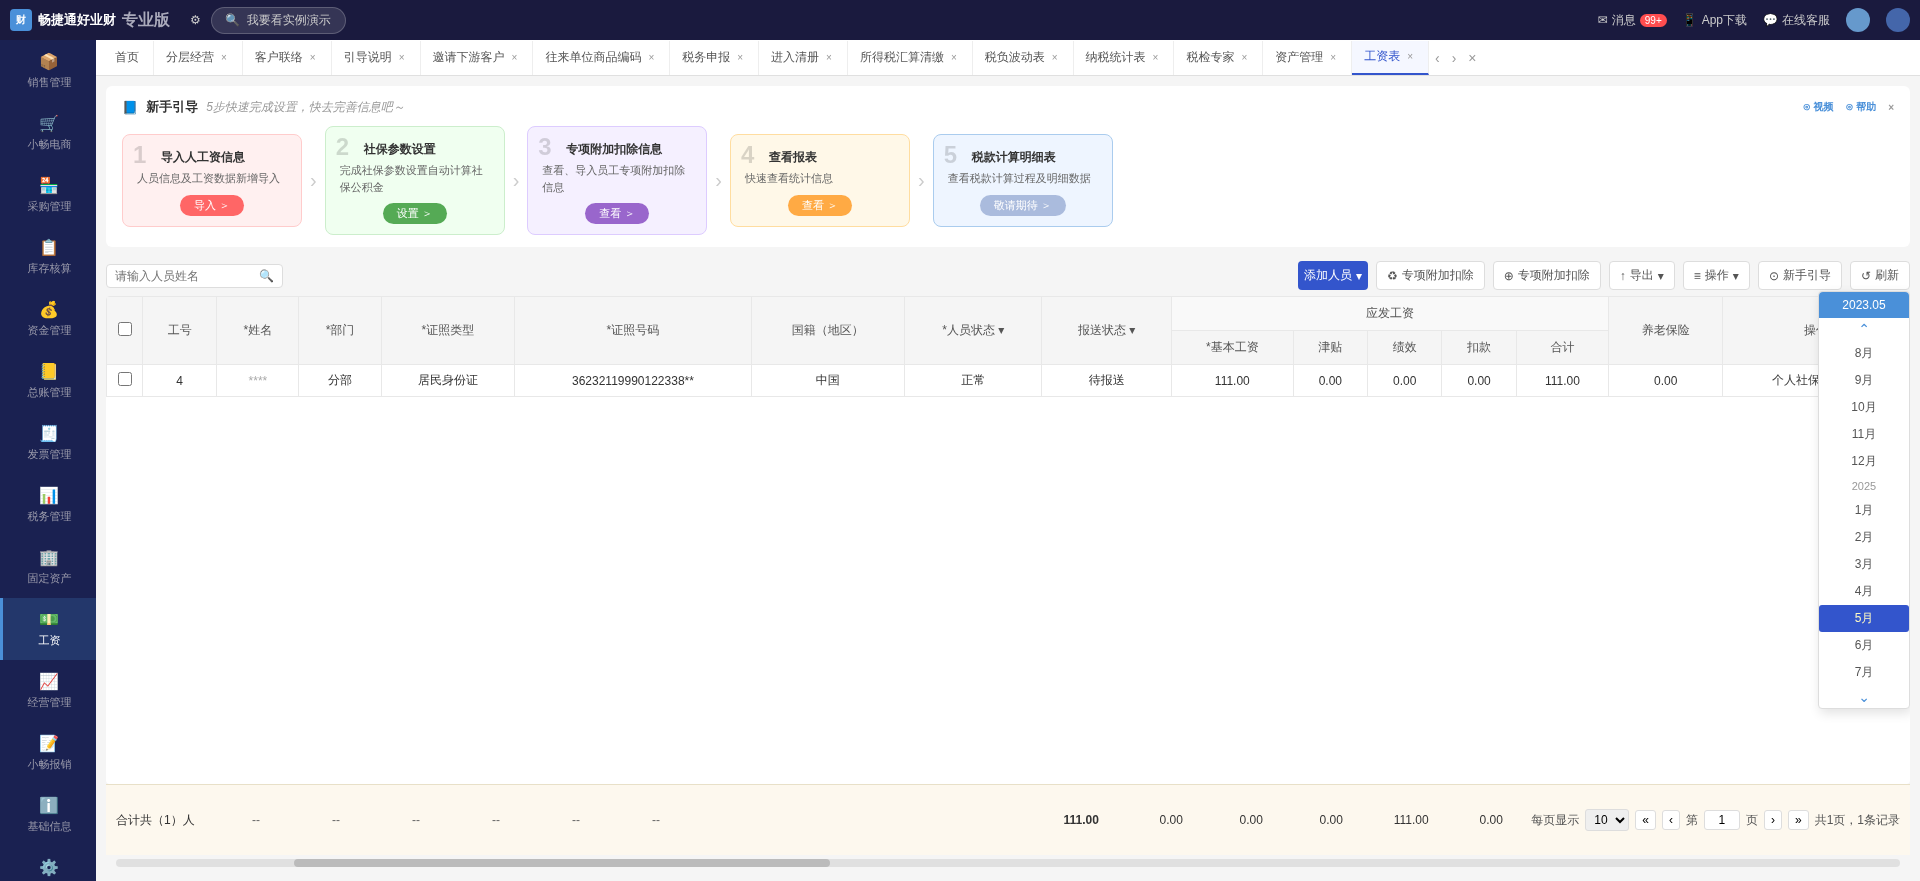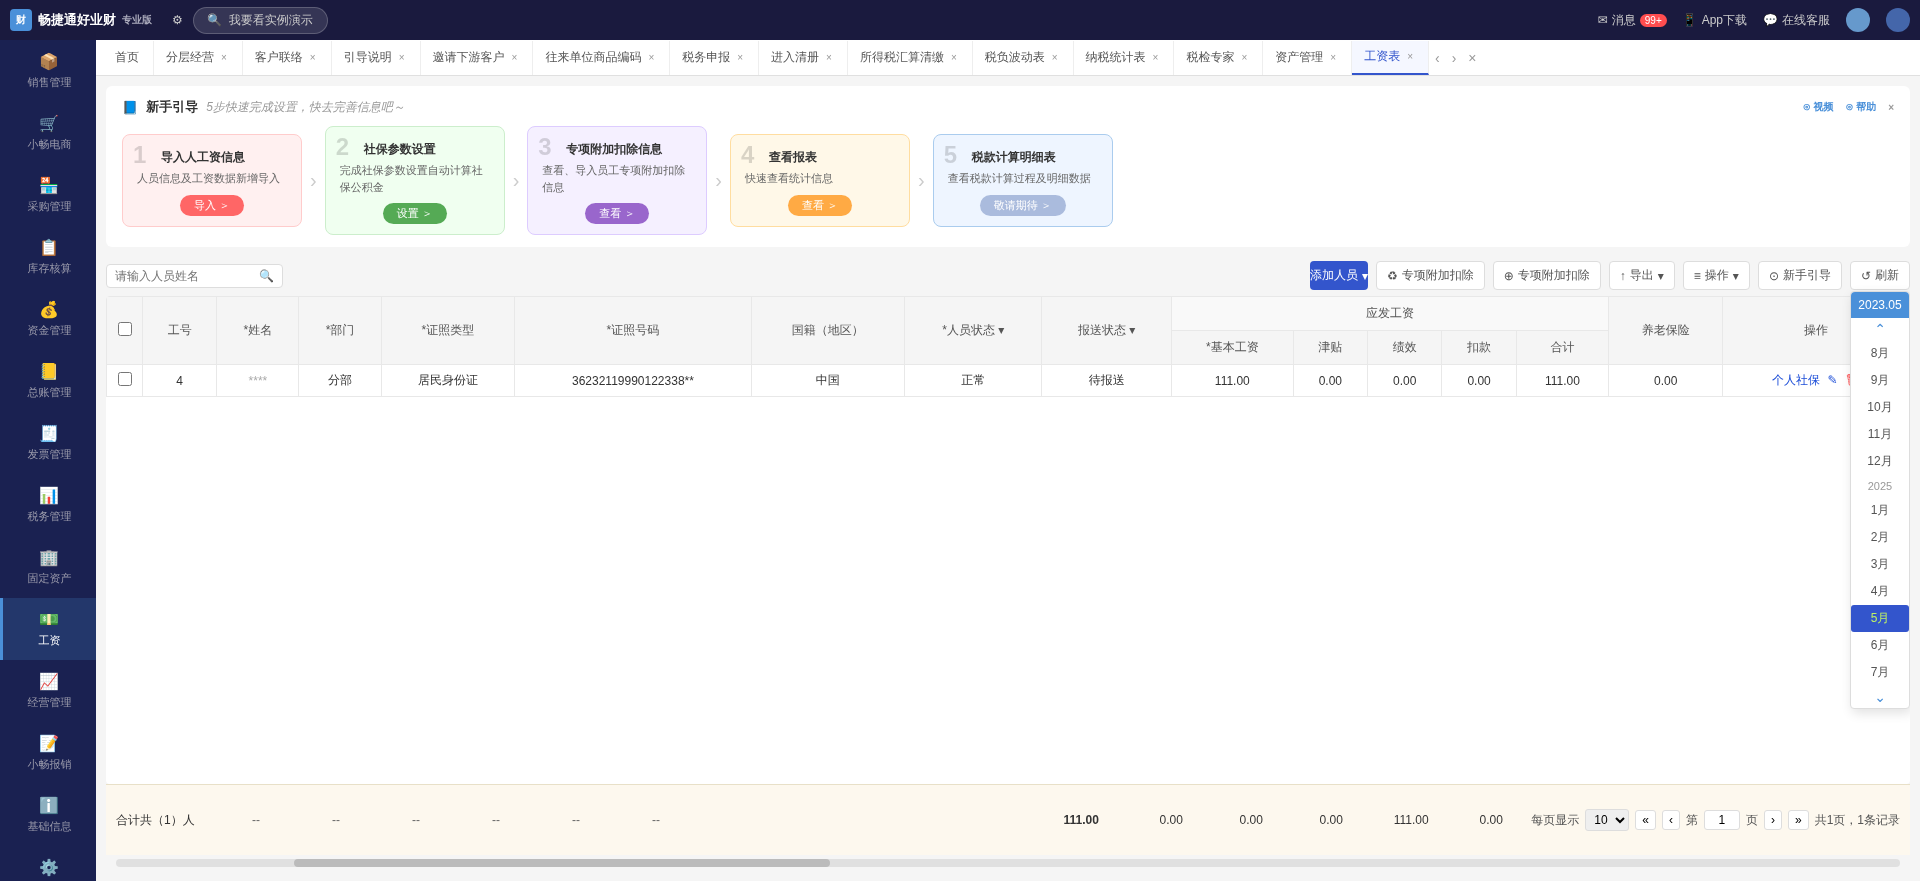--- a/index.html
+++ b/index.html
@@ -10,21 +10,21 @@
     .top-bar { height: 40px; background: #1a1a3e; display: flex; align-items: center; padding: 0 10px; flex-shrink: 0; }
     .main-layout { display: flex; flex: 1; overflow: hidden; }
     .sidebar { width: 96px; background: #1a2151; display: flex; flex-direction: column; flex-shrink: 0; }
     .content-area { flex: 1; display: flex; flex-direction: column; overflow: hidden; }
     .tab-bar { height: 36px; background: #fff; border-bottom: 1px solid #e0e0e0; display: flex; align-items: center; padding: 0 5px; flex-shrink: 0; overflow: hidden; }
     .main-content { flex: 1; overflow: hidden; display: flex; flex-direction: column; background: #f5f5f5; }
 
     
     .top-bar-logo { color: #fff; font-size: 13px; font-weight: bold; display: flex; align-items: center; gap: 6px; margin-right: 10px; }
     .top-bar-logo .logo-icon { width: 22px; height: 22px; background: #4a90d9; border-radius: 4px; display: flex; align-items: center; justify-content: center; font-size: 10px; color: #fff; }
-    .edition-badge { color: #aab; font-size: 10px; }
+    .edition-badge { color: #aab; font-size: 16px; }
     .top-bar-search { flex: 1; display: flex; align-items: center; }
     .search-box { background: rgba(255,255,255,0.12); border: 1px solid rgba(255,255,255,0.2); border-radius: 16px; padding: 4px 14px; color: #ccc; font-size: 12px; display: flex; align-items: center; gap: 6px; cursor: pointer; }
     .top-bar-actions { display: flex; align-items: center; gap: 16px; color: #ccc; font-size: 12px; }
     .action-item { display: flex; align-items: center; gap: 4px; cursor: pointer; }
     .badge { background: #ff4d4f; color: #fff; border-radius: 8px; padding: 1px 5px; font-size: 10px; }
     .avatar { width: 24px; height: 24px; background: #6699cc; border-radius: 50%; }
     .top-bar-settings { color: #ccc; cursor: pointer; margin: 0 10px; }
 
     
     .sidebar-item { display: flex; flex-direction: column; align-items: center; justify-content: center; padding: 12px 4px; cursor: pointer; color: #99a; font-size: 11px; gap: 4px; border-left: 3px solid transparent; }
@@ -61,56 +61,56 @@
     .step-btn-purple { background: #9966cc; color: #fff; }
     .step-btn-orange { background: #ffaa44; color: #fff; }
     .step-btn-blue { background: #aabbdd; color: #fff; }
     .step-arrow { color: #ccc; font-size: 20px; padding: 0 8px; align-self: center; }
 
     
     .toolbar { display: flex; align-items: center; gap: 8px; padding: 6px 0; flex-shrink: 0; }
     .search-input-wrap { display: flex; align-items: center; border: 1px solid #ddd; border-radius: 4px; padding: 4px 8px; background: #fff; gap: 4px; }
     .search-input { border: none; outline: none; font-size: 12px; width: 140px; color: #333; }
     .toolbar-right { margin-left: auto; display: flex; align-items: center; gap: 8px; }
-    .btn-primary { background: #3355cc; color: #fff; border: none; border-radius: 4px; padding: 6px 0; cursor: pointer; font-size: 12px; display: flex; align-items: center; gap: 4px; }
+    .btn-primary { background: #3355cc; color: #fff; border: none; border-radius: 4px; padding: 6px 6px; cursor: pointer; font-size: 12px; display: flex; align-items: center; gap: 4px; }
     .btn-default { background: #fff; color: #555; border: 1px solid #ddd; border-radius: 4px; padding: 5px 10px; cursor: pointer; font-size: 12px; display: flex; align-items: center; gap: 4px; }
 
     
     .table-wrap { flex: 1; overflow: auto; background: #fff; border-radius: 4px; }
     table { width: 100%; border-collapse: collapse; font-size: 12px; }
     thead tr { background: #f5f5f5; }
     th { border: 1px solid #e8e8e8; padding: 8px 10px; text-align: center; font-weight: normal; color: #555; white-space: nowrap; }
     td { border: 1px solid #e8e8e8; padding: 7px 10px; text-align: center; color: #333; }
     .th-group { background: #f9f9f9; }
     .checkbox-cell { width: 36px; }
     .checkbox { width: 14px; height: 14px; cursor: pointer; }
-    .edit-icon { cursor: pointer; color: #1d4ed8; margin: 0 2px; }
+    .edit-icon { cursor: pointer; color: #404040; margin: 0 2px; }
     .del-icon { cursor: pointer; color: #ff4d4f; margin: 0 2px; }
 
     
     .table-footer { background: #fdf8ee; border-top: 1px solid #e8e0c8; padding: 24px 10px; display: flex; align-items: center; flex-shrink: 0; font-size: 12px; }
     .footer-col { text-align: center; color: #666; }
     .pagination { margin-left: auto; display: flex; align-items: center; gap: 6px; color: #555; }
     .page-btn { border: 1px solid #ddd; background: #fff; border-radius: 3px; padding: 2px 6px; cursor: pointer; font-size: 12px; }
     .page-input { border: 1px solid #ddd; border-radius: 3px; padding: 2px 6px; width: 36px; text-align: center; font-size: 12px; }
     .per-page-select { border: 1px solid #ddd; border-radius: 3px; padding: 2px 4px; font-size: 12px; cursor: pointer; }
 
     
     .scroll-bar-wrap { background: #f5f5f5; padding: 4px 10px; flex-shrink: 0; }
     .scroll-bar { height: 8px; background: #e0e0e0; border-radius: 4px; width: 100%; position: relative; }
     .scroll-thumb { height: 8px; background: #bbb; border-radius: 4px; width: 30%; position: absolute; left: 10%; }
 
     
-    .month-panel { position: absolute; right: 0; top: 36px; width: 60px; background: #fff; border: 1px solid #ddd; border-radius: 4px; box-shadow: 2px 4px 12px rgba(0,0,0,0.12); z-index: 100; }
+    .month-panel { position: absolute; right: 0; top: 36px; width: 92px; background: #fff; border: 1px solid #ddd; border-radius: 4px; box-shadow: 2px 4px 12px rgba(0,0,0,0.12); z-index: 100; }
     .month-panel-header { background: #4a90d9; color: #fff; text-align: center; padding: 6px; font-size: 12px; border-radius: 4px 4px 0 0; display: flex; align-items: center; justify-content: center; gap: 4px; }
     .month-panel-nav { display: flex; flex-direction: column; }
     .month-panel-nav-btn { text-align: center; padding: 3px; color: #4a90d9; cursor: pointer; font-size: 14px; }
     .month-list { display: flex; flex-direction: column; }
     .month-item { padding: 5px 8px; text-align: center; cursor: pointer; font-size: 12px; color: #555; }
-    .month-item.active { background: #3355cc; color: #bef264; border-radius: 3px; }
+    .month-item.active { background: #3355cc; color: #fef9c3; border-radius: 3px; }
     .month-item.year-label { color: #999; font-size: 11px; }
     .content-with-panel { position: relative; flex: 1; display: flex; overflow: hidden; }
     .main-table-area { flex: 1; overflow: hidden; display: flex; flex-direction: column; }
 
     
     .guide-header-actions { display: flex; align-items: center; gap: 12px; margin-left: auto; font-size: 10px; color: #4a90d9; cursor: pointer; }
   </style>
 </head>
 <body>
 

